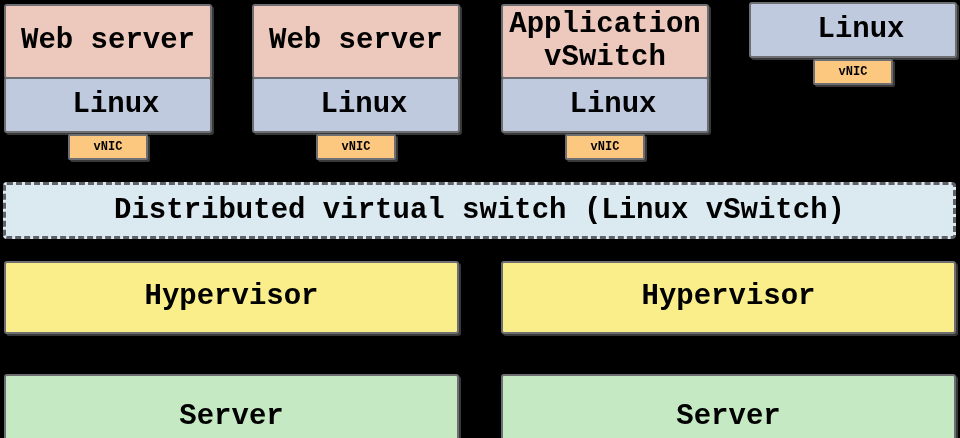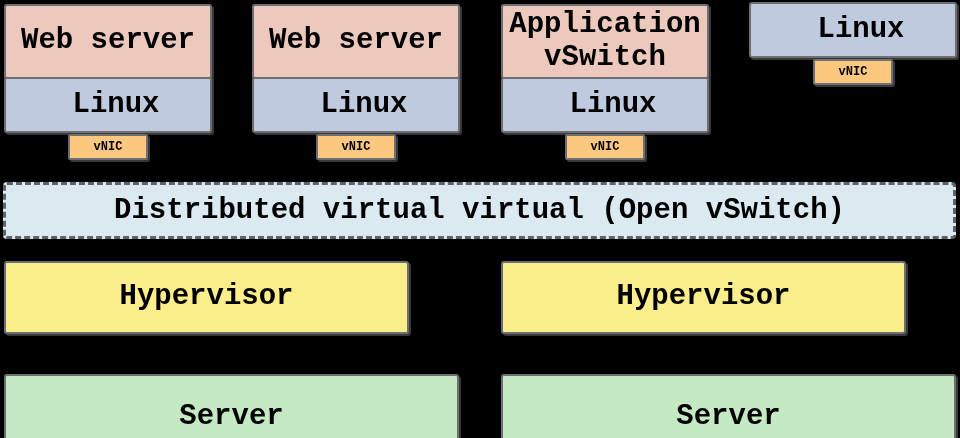--- a/index.html
+++ b/index.html
@@ -82,21 +82,21 @@
     align-items: center;
     justify-content: center;
     font-weight: bold;
     font-size: 29px;
   }
 
   
   .hypervisor-box {
     position: absolute;
     top: 261px;
-    width: 405px;
+    width: 455px;
     height: 73px;
     background: #f9ee8a;
   }
   .server-box {
     position: absolute;
     top: 358px;
     width: 455px;
     height: 86px;
     background: #c5e9c3;
     margin-top: 16px;
@@ -125,21 +125,21 @@
     <div class="box app-box">Application vSwitch</div>
     <div class="box os-box">Linux</div>
     <div class="vnic-badge">vNIC</div>
   </div>
 
   <div class="vm-stack s3">
     <div class="box os-box">Linux</div>
     <div class="vnic-badge">vNIC</div>
   </div>
 
-  <div class="switch-box">Distributed virtual virtual (Open vSwitch)</div>
+  <div class="switch-box">Distributed virtual switch (Linux vSwitch)</div>
 
   <div class="box hypervisor-box host-left">Hypervisor</div>
   <div class="box server-box host-left">Server</div>
 
   <div class="box hypervisor-box host-right">Hypervisor</div>
   <div class="box server-box host-right">Server</div>
 
 </div>
 
 </body></html>

